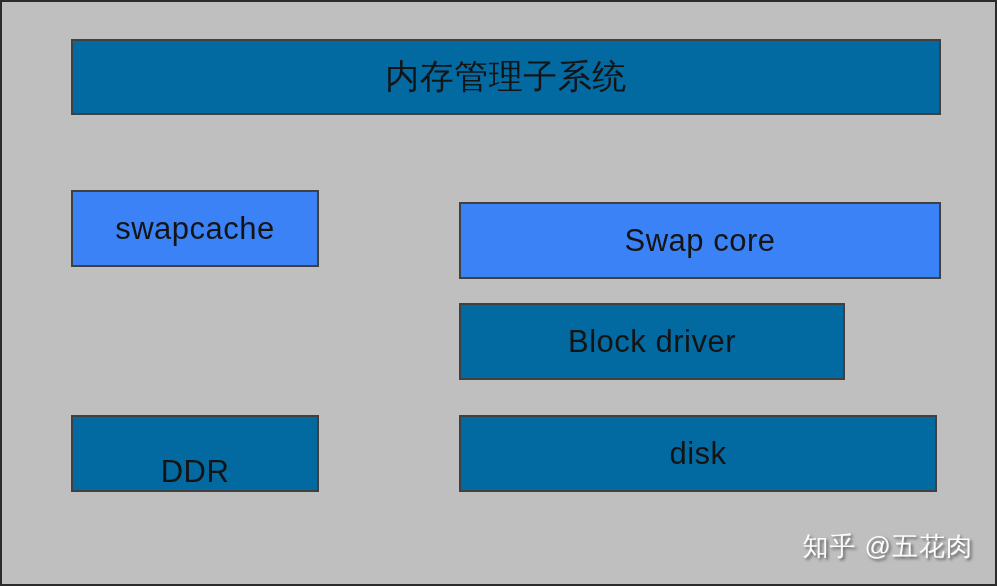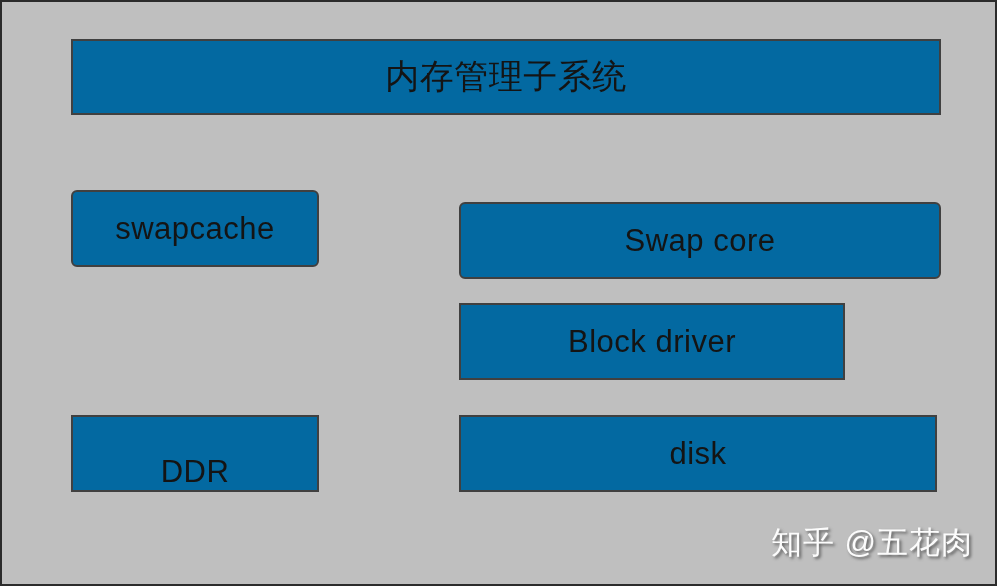--- a/index.html
+++ b/index.html
@@ -23,22 +23,21 @@
     align-items: center;
     justify-content: center;
     border: 2px solid #404040;
     box-sizing: border-box;
     color: #141414;
     font-size: 31px;
     letter-spacing: 0.5px;
     background: #0369a1;
   }
   .box.highlight {
-    background: #0369a1;
-    border-radius: 6px;
+    background: #3b82f6;
   }
   .box.title {
     left: 69px;
     top: 37px;
     width: 870px;
     height: 76px;
     font-size: 34px;
   }
   .box.swapcache {
     left: 69px;
@@ -68,21 +67,21 @@
   .box.disk {
     left: 457px;
     top: 413px;
     width: 478px;
     height: 77px;
   }
   .watermark {
     position: absolute;
     right: 22px;
     bottom: 20px;
-    font-size: 31px;
+    font-size: 26px;
     color: #fcfcfc;
     text-shadow: 2px 2px 3px rgba(60,60,60,0.75);
     letter-spacing: 1px;
     white-space: nowrap;
   }
 </style>
 </head>
 <body>
 
 <div class="canvas">

